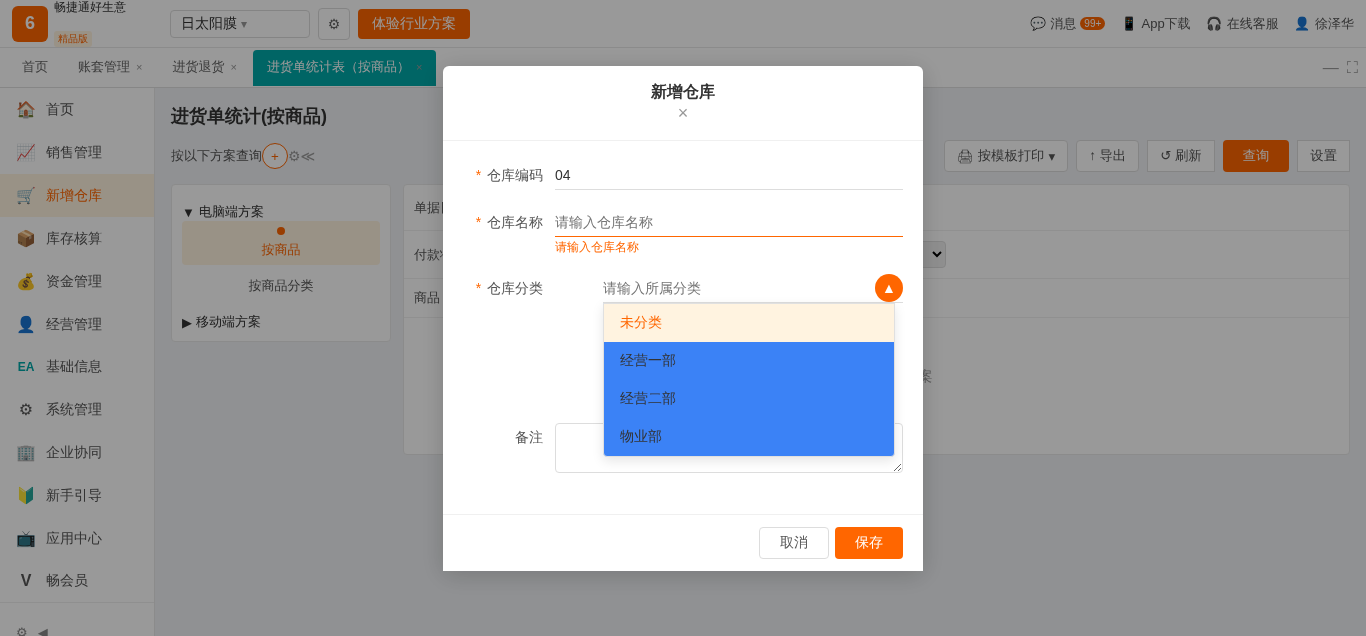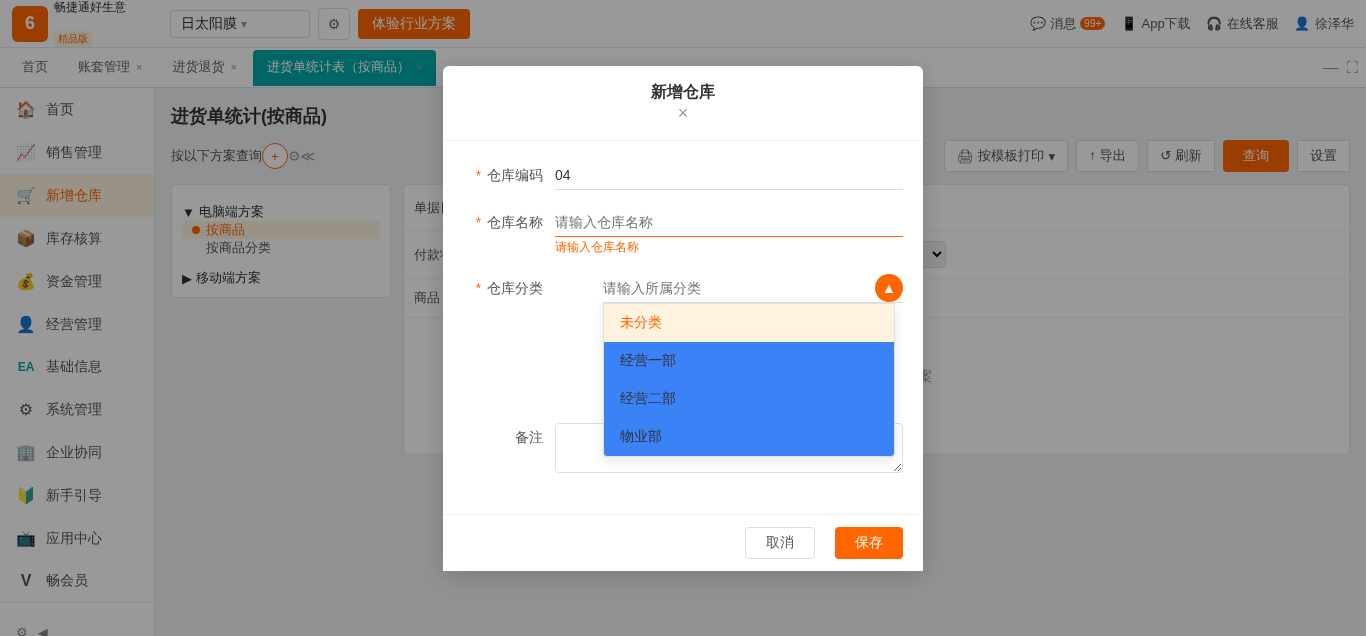--- a/index.html
+++ b/index.html
@@ -95,21 +95,21 @@
     .page-title { font-size: 18px; font-weight: bold; color: #333; margin-bottom: 12px; }
     .toolbar { display: flex; align-items: center; gap: 0; margin-bottom: 12px; }
     .toolbar-right { margin-left: auto; display: flex; gap: 8px; }
     .btn-print { border: 1px solid #ddd; background: #fff; padding: 5px 12px; border-radius: 4px; cursor: pointer; color: #555; display: flex; align-items: center; gap: 4px; }
     .btn-export { border: 1px solid #ddd; background: #fff; padding: 5px 12px; border-radius: 4px; cursor: pointer; color: #555; }
     .btn-refresh { border: 1px solid #ddd; background: #fff; padding: 5px 12px; border-radius: 0; cursor: pointer; color: #555; }
     .filter-area { display: flex; gap: 12px; align-items: flex-start; }
     .filter-sidebar { width: 220px; background: #fff; border: 1px solid #e8e8e8; border-radius: 4px; padding: 10px; }
     .filter-section { margin-top: 8px; }
     .filter-section-title { font-size: 13px; color: #333; display: flex; align-items: center; gap: 4px; cursor: pointer; }
-    .filter-item { padding: 0 10px; font-size: 13px; cursor: pointer; color: #555; display: flex; align-items: center; gap: 6px; border-radius: 4px; }
+    .filter-item { padding: 6px 10px; font-size: 13px; cursor: pointer; color: #555; display: flex; align-items: center; gap: 6px; border-radius: 4px; flex-direction: column; }
     .filter-item.active { color: #f60; background: #fff3e0; }
     .filter-item .dot { width: 8px; height: 8px; border-radius: 50%; background: #f60; }
     .filter-main { flex: 1; background: #fff; border: 1px solid #e8e8e8; border-radius: 4px; }
     .filter-row { display: flex; align-items: center; padding: 10px; border-bottom: 1px solid #f0f0f0; gap: 12px; }
     .filter-label { color: #555; font-size: 13px; width: 80px; }
     .filter-input { border: 1px solid #ddd; border-radius: 4px; padding: 4px 8px; font-size: 13px; width: 160px; }
     .filter-select { border: 1px solid #ddd; border-radius: 4px; padding: 4px 24px 4px 8px; font-size: 13px; width: 160px; }
     .btn-query { background: #f60; color: #fff; border: none; padding: 6px 20px; border-radius: 4px; cursor: pointer; }
     .btn-setting { border: 1px solid #ddd; background: #fff; padding: 6px 12px; border-radius: 0; cursor: pointer; color: #555; }
     .table-area { margin-top: 10px; }
@@ -159,21 +159,21 @@
     .dropdown-item {
       padding: 10px 16px; font-size: 14px; cursor: pointer; color: #333;
     }
     .dropdown-item.selected { background: #fff3e0; color: #f60; }
     .textarea-input {
       width: 100%; border: 1px solid #ddd; border-radius: 4px;
       padding: 6px 8px; font-size: 14px; resize: vertical; min-height: 50px; outline: none;
     }
     .dialog-footer {
       display: flex; justify-content: flex-end; padding: 12px 20px;
-      border-top: 1px solid #f0f0f0; gap: 20px; background: #fff;
+      border-top: 1px solid #f0f0f0; gap: 6px; background: #fff;
     }
     .btn-cancel { border: 1px solid #ddd; background: #fff; padding: 6px 20px; border-radius: 4px; cursor: pointer; color: #555; font-size: 14px; }
     .btn-save { background: #f60; color: #fff; border: none; padding: 6px 20px; border-radius: 4px; cursor: pointer; font-size: 14px; }
   </style>
 </head>
 <body>
 
 <div class="top-bar">
   <div class="logo-area">
     <div class="logo-icon">6</div>

